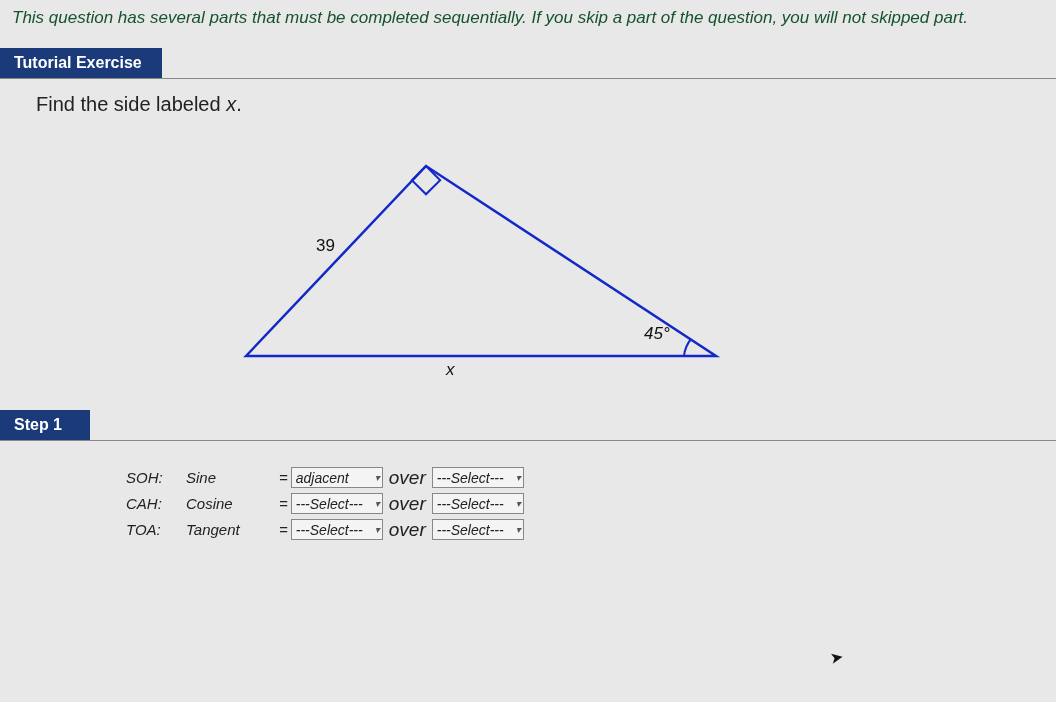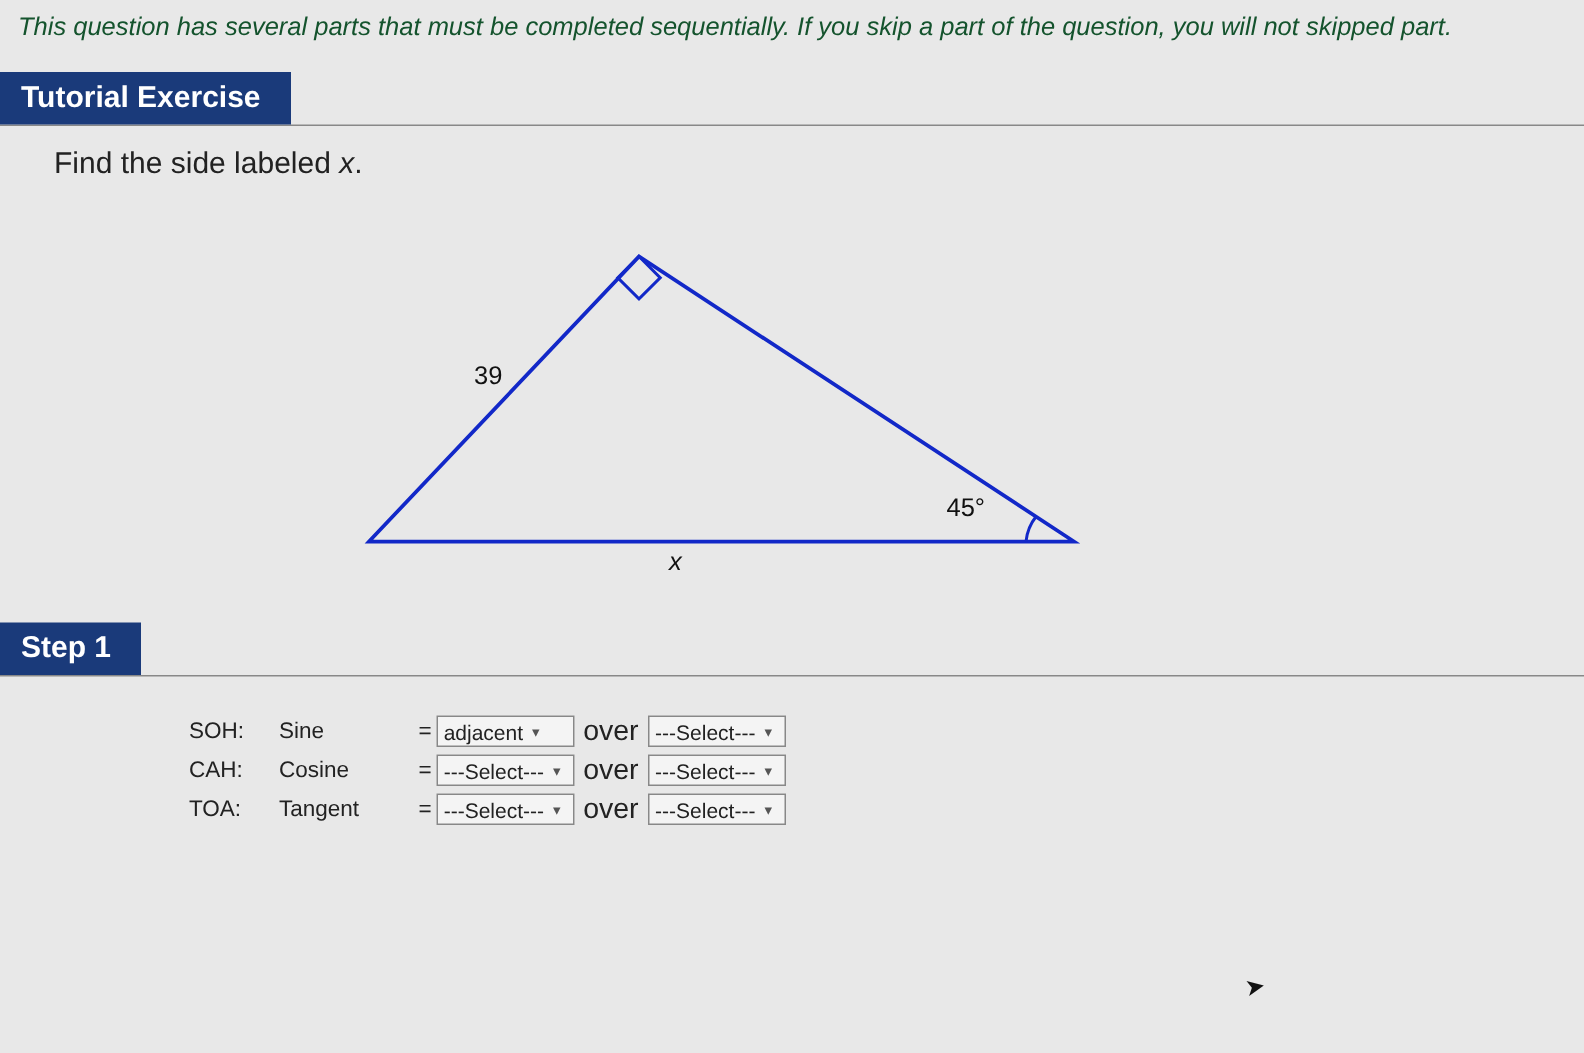--- a/index.html
+++ b/index.html
@@ -22,21 +22,21 @@
   .section-bar {
     display: flex;
     align-items: flex-end;
     margin-top: 10px;
     border-bottom: 1px solid #888;
   }
   .section-tab {
     background: #1a3a7a;
     color: #fff;
     font-weight: bold;
-    font-size: 20px;
+    font-size: 16px;
     padding: 6px 20px 6px 14px;
     min-width: 150px;
   }
   .content {
     padding: 14px 0 0 36px;
   }
   .prompt {
     font-size: 20px;
     color: #222;
     margin-bottom: 20px;
@@ -54,20 +54,21 @@
     font-size: 17px;
     color: #111;
   }
   .step-content {
     padding: 14px 0 0 36px;
     font-size: 17px;
   }
   .defs {
     margin-top: 10px;
     margin-left: 90px;
+    font-style: italic;
   }
   .def-row {
     display: flex;
     align-items: center;
     height: 26px;
     font-size: 15px;
   }
   .def-label {
     width: 60px;
     text-align: left;
@@ -80,21 +81,21 @@
   .eq { padding: 0 3px; }
   .select {
     border: 1px solid #888;
     background: #f4f4f4;
     font-size: 14px;
     height: 21px;
     padding: 0 2px 0 4px;
     display: inline-flex;
     align-items: center;
     min-width: 92px;
-    justify-content: flex-start;
+    justify-content: space-between;
     cursor: pointer;
   }
   .select .chev {
     font-size: 10px;
     color: #555;
     padding-left: 6px;
   }
   .over {
     padding: 0 6px;
     font-size: 19px;
@@ -126,21 +127,21 @@
       <polygon points="30,220 210,30 500,220" fill="none" stroke="#1228c8" stroke-width="2.5"></polygon>
 
       <g transform="translate(210,30) rotate(45)">
         <rect x="0" y="0" width="20" height="20" fill="none" stroke="#1228c8" stroke-width="2"></rect>
       </g>
 
       <path d="M 468,220 A 32 32 0 0 1 475,203" fill="none" stroke="#1228c8" stroke-width="2"></path>
     </svg>
     <div class="tri-label" style="left:100px; top:100px;">39</div>
     <div class="tri-label" style="left:230px; top:224px; font-style:italic;">x</div>
-    <div class="tri-label" style="left:415px; top:188px;">45°</div>
+    <div class="tri-label" style="left:428px; top:188px;font-style:italic;">45°</div>
   </div>
 </div>
 
 <div class="section-bar" style="margin-top:24px;">
   <div class="section-tab" style="min-width:90px;">Step 1</div>
 </div>
 
 <div class="step-content">
   <div class="defs">
 

